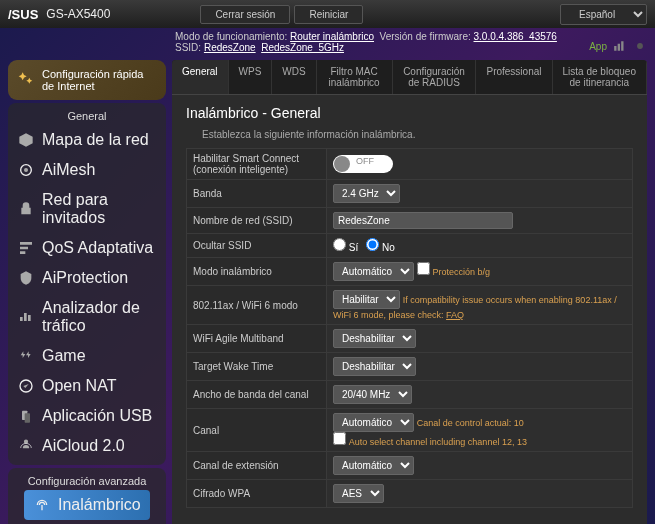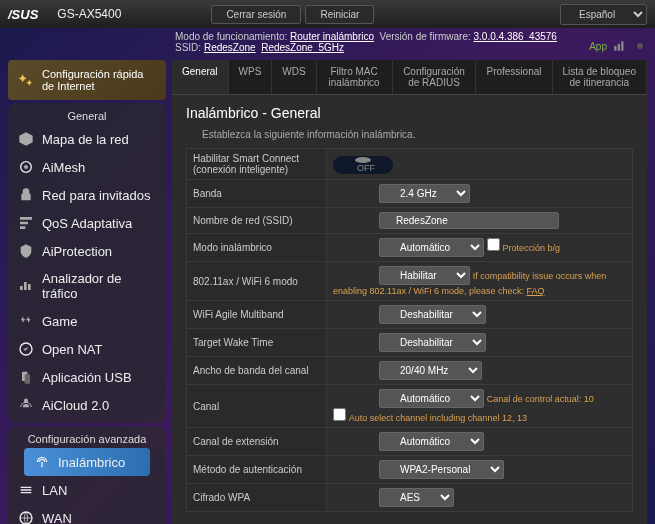--- a/index.html
+++ b/index.html
@@ -1,49 +1,49 @@
 <!DOCTYPE html>
 <html><head>
 <meta charset="utf-8">
 <style>
 * { margin: 0; padding: 0; box-sizing: border-box; font-family: Arial, sans-serif; }
 body { background: linear-gradient(135deg, #1a1a4d 0%, #3d1a5e 50%, #1a1a4d 100%); width: 655px; height: 524px; overflow: hidden; font-size: 11px; color: #ccc; }
 .topbar { height: 28px; background: linear-gradient(180deg, #3a3a3a, #1e1e1e); display: flex; align-items: center; padding: 0 8px; }
-.logo { color: #fff; font-weight: bold; font-size: 13px; margin-right: 19px; font-style: italic;}
+.logo { color: #fff; font-weight: bold; font-size: 13px; margin-right: 8px; }
 .model { color: #eee; font-size: 12px; }
 .top-btns { display: flex; gap: 4px; margin-left: 90px; }
 .top-btn { background: #2a2a2a; border: 1px solid #555; color: #ccc; padding: 3px 14px; font-size: 10px; border-radius: 2px; cursor: pointer; }
 .lang { margin-left: auto; }
 .infobar { padding: 3px 8px 3px 175px; font-size: 10px; color: #ccc; display:flex; align-items:flex-end; }
 .infobar a { color: #fff; text-decoration: underline; }
 .app-badge { margin-left:auto; display:flex; gap:6px; align-items:center; font-size:10px; color:#7cb342;}
 .app-badge svg { fill:#888; }
 .container { display: flex; padding: 4px 8px; gap: 6px; }
 .sidebar { width: 158px; display: flex; flex-direction: column; gap: 3px; }
 .side-sect { background: rgba(42,42,42,0.7); border-radius: 8px; padding: 4px 0; }
 .side-head { text-align: center; color: #ddd; font-size: 11px; padding: 3px; }
-.side-item { display: flex; align-items: center; gap: 8px; padding: 6px 10px; color: #eee; font-size: 13px; cursor: pointer; }
+.side-item { display: flex; align-items: center; gap: 8px; padding: 6px 10px; color: #eee; font-size: 16px; cursor: pointer; }
 .side-item.active { background: linear-gradient(90deg, #4a90d9, #2c6fb0); border-radius: 4px; margin: 0 16px; }
 .side-item svg { width: 16px; height: 16px; fill: #aaa; flex-shrink: 0; }
 .side-item.active svg { fill: #fff; }
-.quick { background: linear-gradient(135deg,#5a4a2a,#4a3a1a); border-radius:4px; padding:8px 10px; display:flex; align-items:flex-end; gap:8px; color:#fff; font-size:11px;}
+.quick { background: linear-gradient(135deg,#5a4a2a,#4a3a1a); border-radius:9px; padding:8px 10px; display:flex; align-items:flex-start; gap:8px; color:#fff; font-size:11px;}
 .quick svg{width:22px;height:22px;fill:#f0c050;}
 .main { flex: 1; background: #2c2c2c; border-radius: 4px; padding: 0; overflow: hidden; height: 486px; display:flex; flex-direction:column;}
 .tabs { display: flex; background: #1e1e1e; border-bottom: 1px solid #444; }
 .tab { padding: 6px 10px; color: #aaa; font-size: 10px; cursor: pointer; border-right: 1px solid #333; text-align: center; }
 .tab.active { background: #2c2c2c; color: #fff; }
 .content { padding: 10px 14px; overflow-y: auto; flex:1; }
 .content h2 { color: #fff; font-size: 14px; font-weight: normal; margin-bottom: 8px; }
 .desc { color: #aaa; font-size: 10px; margin-bottom: 8px; padding-left: 16px; }
 table.form { width: 100%; border-collapse: collapse; }
 table.form td { border: 1px solid #3a3a3a; padding: 4px 6px; font-size: 10px; color: #ccc; vertical-align: middle; background:#2e2e2e;}
 table.form td:first-child { width: 140px; background:#2a2a2a; }
-select, input[type=text] { background: #555; border: 1px solid #666; color: #fff; font-size: 10px; padding: 2px 16px; border-radius: 2px; margin-left: 46px; }
+select, input[type=text] { background: #555; border: 1px solid #666; color: #fff; font-size: 10px; padding: 2px 4px; border-radius: 2px; }
 input[type=text] { width: 180px; }
-.toggle { display: inline-flex; align-items: center; background: #0f172a; border-radius: 10px; width: 60px; height: 18px; padding: 1px; flex-direction: column; }
+.toggle { display: inline-flex; align-items: flex-start; background: #ffffff; border-radius: 10px; width: 60px; height: 18px; padding: 1px; }
 .toggle-knob { width: 16px; height: 16px; background: #888; border-radius: 50%; }
 .toggle-lbl { color: #888; font-size: 9px; margin-left: 6px; }
 .radio-lbl { color: #fff; font-size: 10px; margin-right: 8px; }
 .hint { color: #d9a050; font-size: 9px; }
 .hint a { color: #d9a050; }
 .checkbox-lbl { color: #d9a050; font-size: 9px; }
 ::-webkit-scrollbar { width: 8px; }
 ::-webkit-scrollbar-track { background: #1e1e1e; }
 ::-webkit-scrollbar-thumb { background: #555; border-radius: 4px; }
 </style>
@@ -209,20 +209,24 @@
             </tr>
         <tr>
               <td>Banda</td>
         <td><select><option>2.4 GHz</option></select></td>
             </tr>
         <tr>
               <td>Nombre de red (SSID)</td>
         <td><input type="text" value="RedesZone" style=""></td>
             </tr>
         <tr>
+              <td>Ocultar SSID</td>
+        <td><input type="radio" style=""> <span class="radio-lbl">Sí</span><input type="radio" checked="" style=""> <span class="radio-lbl">No</span></td>
+            </tr>
+        <tr>
               <td>Modo inalámbrico</td>
         <td><select><option>Automático</option></select> <input type="checkbox" style=""> <span class="checkbox-lbl">Protección b/g</span></td>
             </tr>
         <tr>
               <td>802.11ax / WiFi 6 modo</td>
         <td><select><option>Habilitar</option></select> <span class="hint"><span>If compatibility issue occurs when enabling 802.11ax / WiFi 6 mode, please check:</span> <a href="#">FAQ</a></span></td>
             </tr>
         <tr>
               <td>WiFi Agile Multiband</td>
         <td><select><option>Deshabilitar</option></select></td>
@@ -237,24 +241,20 @@
             </tr>
         <tr>
               <td>Canal</td>
         <td><select><option>Automático</option></select> <span class="hint">Canal de control actual: 10</span><br><input type="checkbox" style=""> <span class="checkbox-lbl">Auto select channel including channel 12, 13</span></td>
             </tr>
         <tr>
               <td>Canal de extensión</td>
         <td><select><option>Automático</option></select></td>
             </tr>
         <tr>
-              <td>Método de autenticación</td>
-        <td><select><option>WPA2-Personal</option></select></td>
-            </tr>
-        <tr>
               <td>Cifrado WPA</td>
         <td><select><option>AES</option></select></td>
             </tr>
 
       </tbody>
         </table>
 
     </div>
   </div>
 </div>

